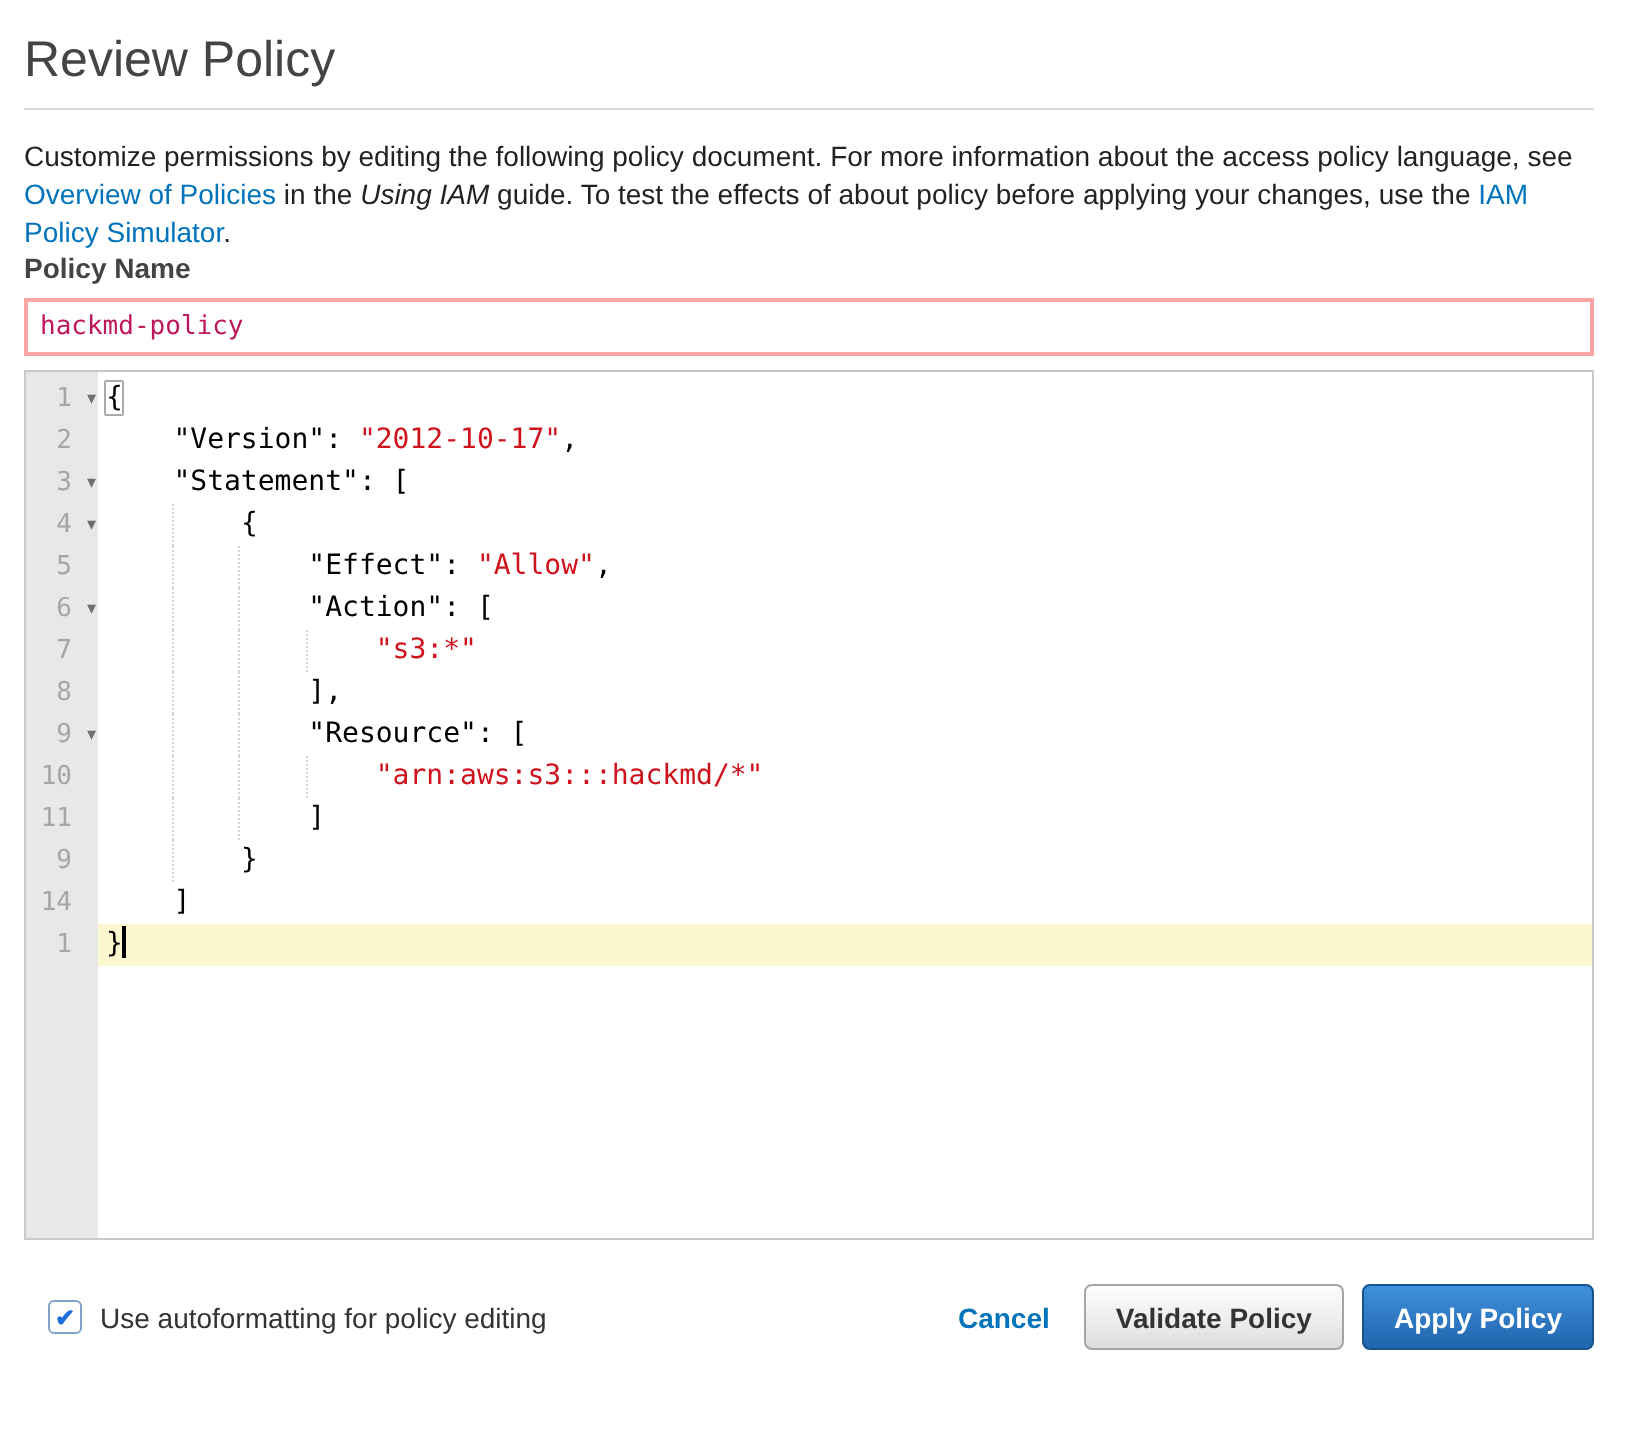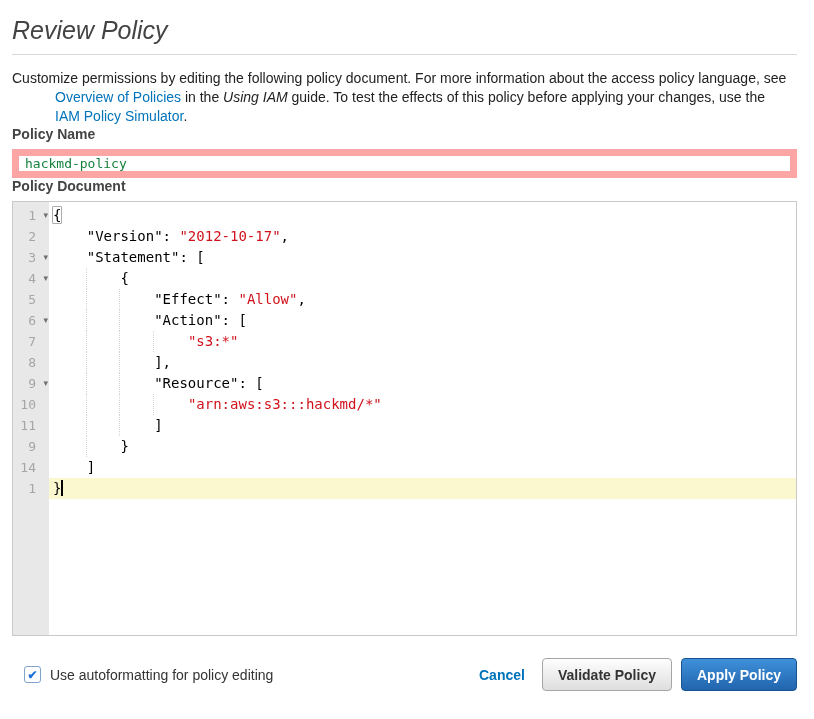--- a/index.html
+++ b/index.html
@@ -6,39 +6,39 @@
   html,body { background:#ffffff; }
   body {
     width:814px; height:719px; overflow:hidden;
     font-family:"Liberation Sans", sans-serif;
     color:#333;
   }
   .page { padding:12px 17px 0 12px; }
 
   h1.title {
     font-size:25px; font-weight:normal; color:#444;
-    padding-top:4px; letter-spacing:0;font-style:italic;
+    padding-top:4px; letter-spacing:0;
   }
   .rule { border:none; border-top:1px solid #d8d8d8; margin-top:9px; }
 
   .intro {
     margin-top:14px; font-size:14px; line-height:19px; color:#222;
     max-width:776px;
   }
-  .intro a { color:#0073bb; text-decoration:none; cursor:pointer;margin-left:43px; }
+  .intro a { color:#0073bb; text-decoration:none; cursor:pointer; }
   .intro em { font-style:italic; }
 
   .field-label {
     display:block; font-size:14px; font-weight:bold; color:#444;
   }
 
   .name-input {
     margin-top:7px; width:785px; height:29px;
-    border:7px solid #fca5a5; background:#fff;
-    font-family:"DejaVu Sans Mono", monospace; font-size:13px; color:#15803d;
+    border:2px solid #fca5a5; background:#fff;
+    font-family:"DejaVu Sans Mono", monospace; font-size:13px; color:#be185d;
     padding:0 6px; outline:none; display:block;
   }
 
   
   .editor {
     margin-top:7px; width:785px; height:435px;
     border:1px solid #c9c9c9; background:#fff;
     position:relative; overflow:hidden;
     font-family:"DejaVu Sans Mono", monospace; font-size:14px; line-height:21px;
     cursor:text;
@@ -109,26 +109,25 @@
   }
 </style>
 </head>
 <body>
 
 <div class="page">
 
   <h1 class="title">Review Policy</h1>
   <hr class="rule">
 
-  <p class="intro"><span>Customize permissions by editing the following policy document. For more information about the access policy language, see </span><a class="link">Overview of Policies</a><span> in the </span><em>Using IAM</em><span> guide. To test the effects of this policy before applying your changes, use the </span><a class="link">IAM Policy Simulator</a><span>.</span></p>
+  <p class="intro"><span>Customize permissions by editing the following policy document. For more information about the access policy language, see </span><a class="link">Overview of Policies</a><span> in the </span><em>Using IAM</em><span> guide. To test the effects of about policy before applying your changes, use the </span><a class="link">IAM Policy Simulator</a><span>.</span></p>
 
   <label class="field-label">Policy Name</label>
   <input class="name-input" type="text" value="hackmd-policy" style="">
 
-  <label class="field-label">Policy Document</label>
 
   <div class="editor">
     <div class="gutter" id="gutter">
         <div class="g-row">1<span class="fold">▾</span></div>
         <div class="g-row">2</div>
         <div class="g-row">3<span class="fold">▾</span></div>
         <div class="g-row">4<span class="fold">▾</span></div>
         <div class="g-row">5</div>
         <div class="g-row">6<span class="fold">▾</span></div>
         <div class="g-row">7</div>

